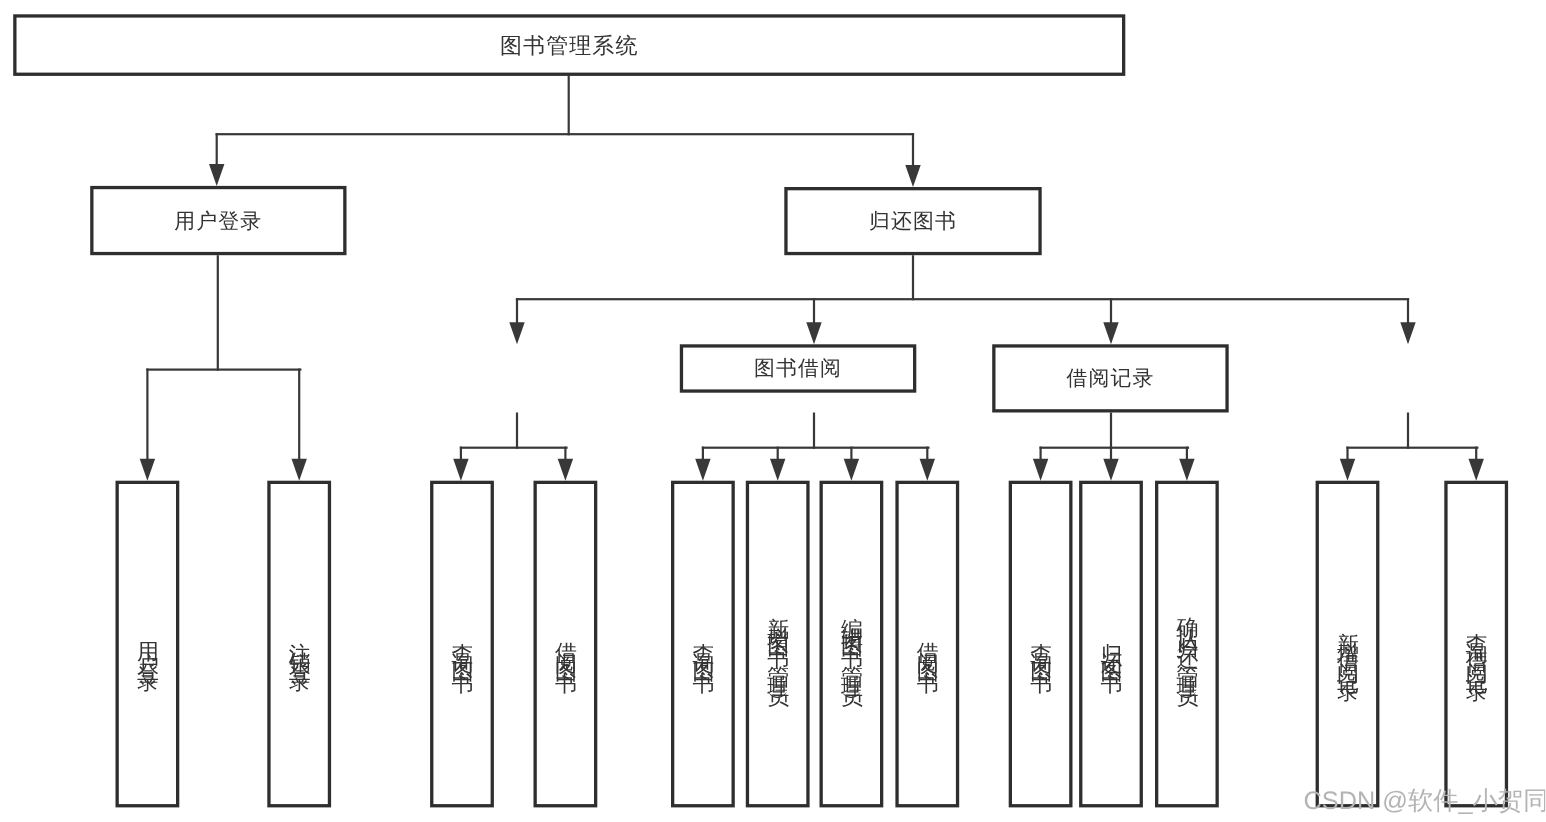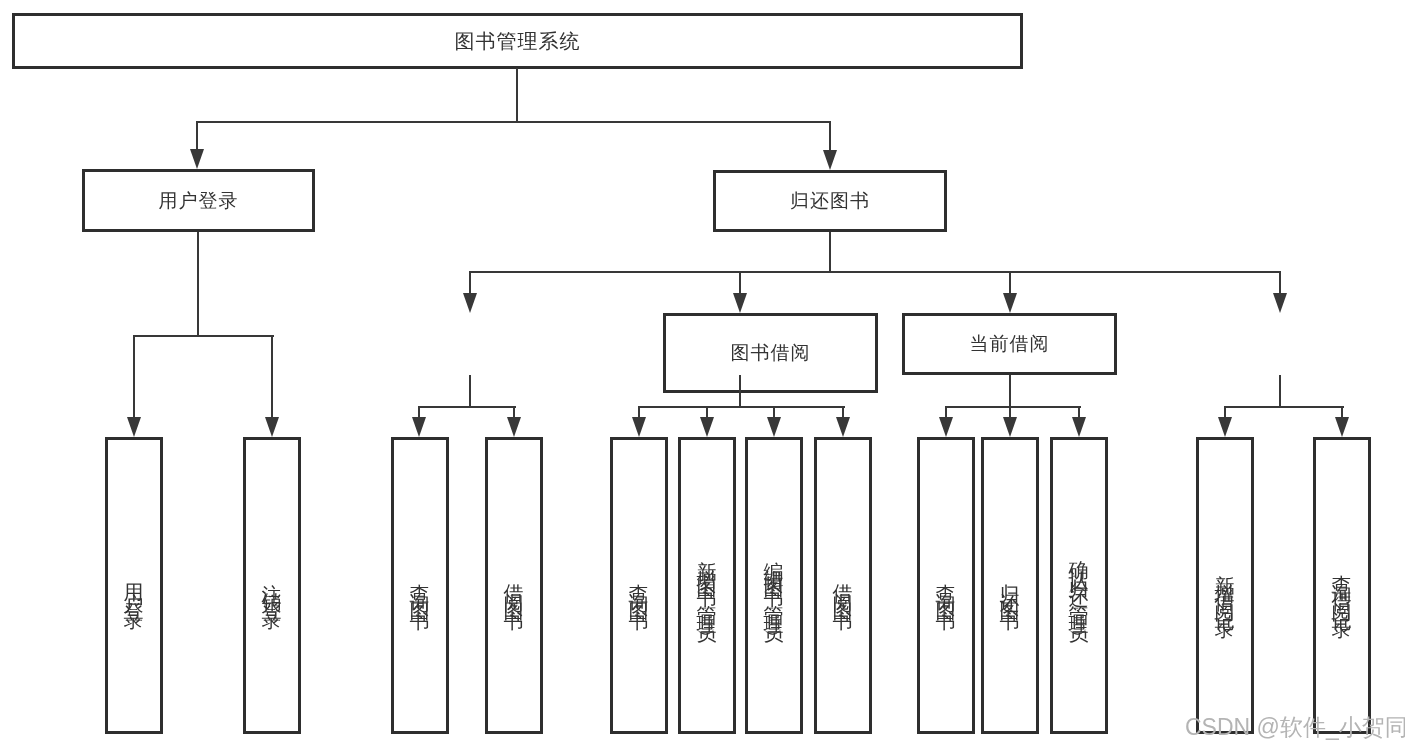--- a/index.html
+++ b/index.html
@@ -55,25 +55,25 @@
     <span>图书管理系统</span>
   </div>
 
   <div class="box" style="left:82px;top:169px;width:233px;height:63px;">
     <span>用户登录</span>
   </div>
   <div class="box" style="left:713px;top:170px;width:234px;height:62px;">
     <span>归还图书</span>
   </div>
 
-  <div class="box" style="left:663px;top:313px;width:215px;height:80px;">
+  <div class="box" style="left:618px;top:313px;width:215px;height:44px;">
     <span>图书借阅</span>
   </div>
   <div class="box" style="left:902px;top:313px;width:215px;height:62px;">
-    <span>当前借阅</span>
+    <span>借阅记录</span>
   </div>
 
   <div class="box leaf" style="left:105px;top:437px;width:58px;height:297px;">
     <span class="vtext">用户登录</span>
   </div>
   <div class="box leaf" style="left:243px;top:437px;width:58px;height:297px;">
     <span class="vtext">注销登录</span>
   </div>
 
   <div class="box leaf" style="left:391px;top:437px;width:58px;height:297px;">

